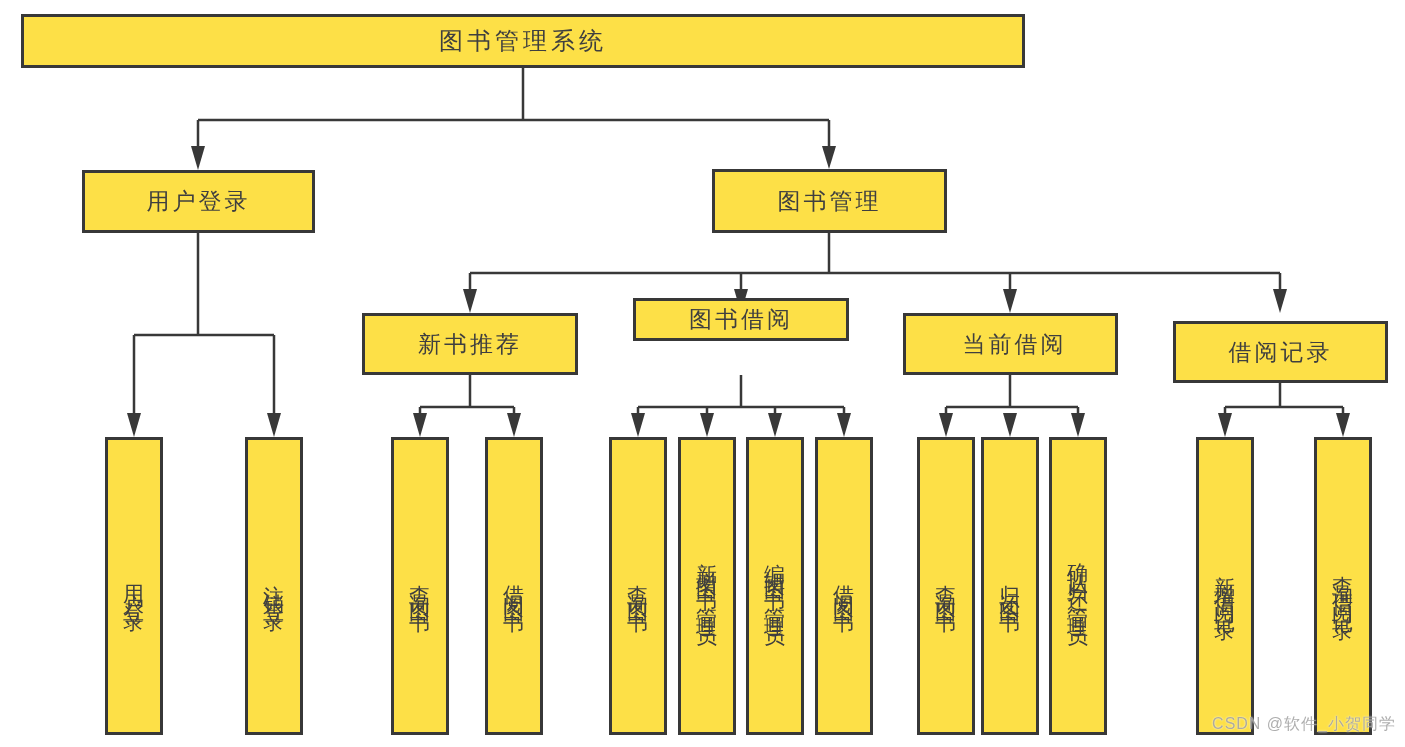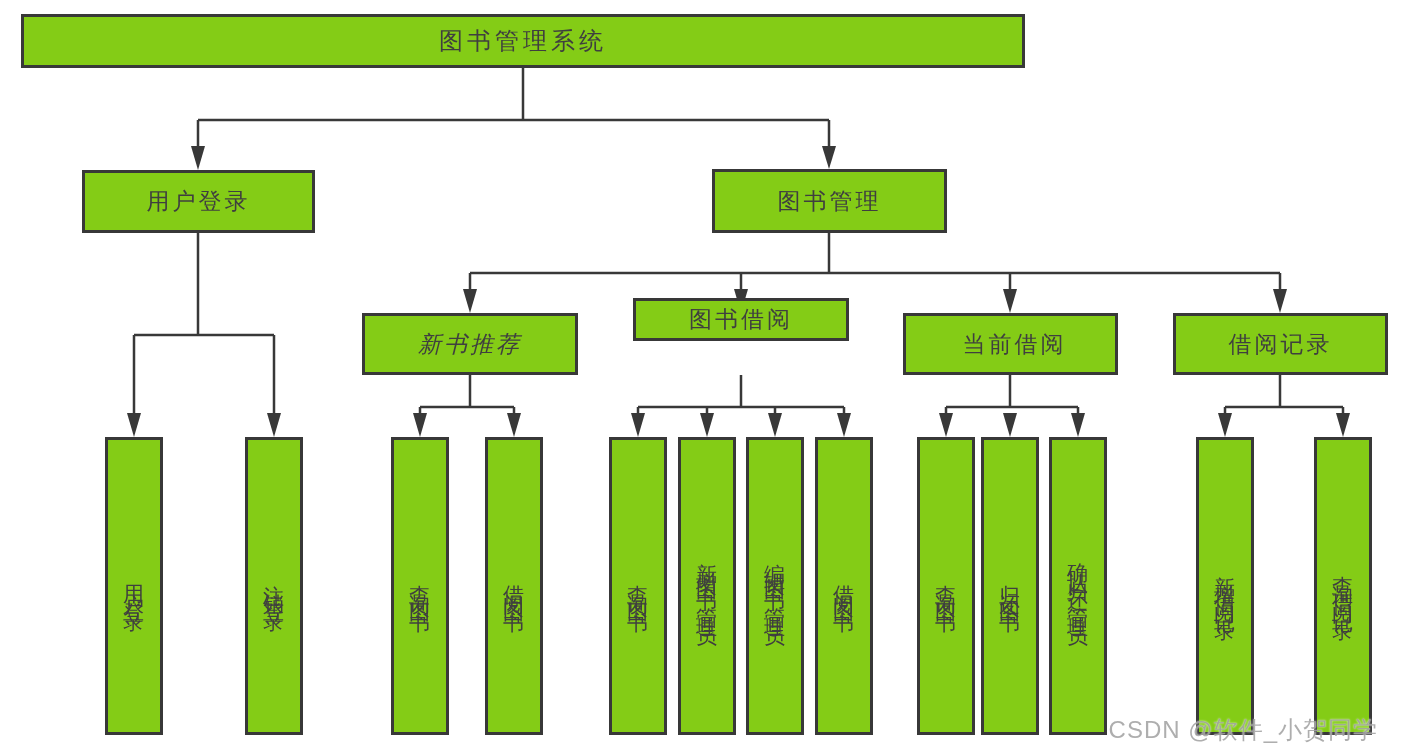--- a/index.html
+++ b/index.html
@@ -23,44 +23,44 @@
     position: absolute;
     left: 0; top: 0;
     width: 1405px; height: 747px;
     z-index: 0;
   }
   .connector { stroke: var(--line); stroke-width: 2.5; fill: none; }
   .arrowhead { fill: var(--line); stroke: none; }
 
   .node {
     position: absolute;
-    background: #84cc16;
+    background: #fde047;
     border: 3px solid var(--line);
     color: var(--text);
     display: flex;
     align-items: center;
     justify-content: center;
     z-index: 1;
   }
   .title-node { font-size: 24px; letter-spacing: 4px; }
   .h-node    { font-size: 23px; letter-spacing: 3px; }
   .v-node {
     writing-mode: vertical-rl;
     text-orientation: mixed;
     font-size: 21px;
     letter-spacing: 9px;
     line-height: 1.1;
   }
 
   .watermark {
     position: absolute;
     top: 714px;
-    right: 27px;
+    right: 9px;
     z-index: 2;
-    font-size: 24px;
+    font-size: 16px;
     letter-spacing: 1px;
     color: var(--watermark);
     opacity: 0.9;
     text-shadow: 0 0 2px #ffffff;
     white-space: nowrap;
   }
 </style>
 </head>
 <body>
 
@@ -114,24 +114,24 @@
       <polygon class="arrowhead" points="1218,413 1232,413 1225,437"></polygon>
       <polygon class="arrowhead" points="1336,413 1350,413 1343,437"></polygon>
     </g>
   </svg>
 
   <div class="node title-node" style="left:21px; top:14px; width:1004px; height:54px;">图书管理系统</div>
 
   <div class="node h-node" style="left:82px; top:170px; width:233px; height:63px;">用户登录</div>
   <div class="node h-node" style="left:712px; top:169px; width:235px; height:64px;text-align:right;">图书管理</div>
 
-  <div class="node h-node" style="left:362px; top:313px; width:216px; height:62px;font-style:italic;">新书推荐</div>
+  <div class="node h-node" style="left:362px; top:313px; width:216px; height:62px;">新书推荐</div>
   <div class="node h-node" style="left:633px; top:298px; width:216px; height:43px;">图书借阅</div>
   <div class="node h-node" style="left:903px; top:313px; width:215px; height:62px;padding-left:8px;">当前借阅</div>
-  <div class="node h-node" style="left:1173px; top:313px; width:215px; height:62px;">借阅记录</div>
+  <div class="node h-node" style="left:1173px; top:321px; width:215px; height:62px;">借阅记录</div>
 
   <div class="node v-node" style="left:105px; top:437px; width:58px; height:298px;">用户登录</div>
   <div class="node v-node" style="left:245px; top:437px; width:58px; height:298px;">注销登录</div>
 
   <div class="node v-node" style="left:391px; top:437px; width:58px; height:298px;">查询图书</div>
   <div class="node v-node" style="left:485px; top:437px; width:58px; height:298px;">借阅图书</div>
 
   <div class="node v-node" style="left:609px; top:437px; width:58px; height:298px;">查询图书</div>
   <div class="node v-node" style="left:678px; top:437px; width:58px; height:298px;">新增图书（管理员）</div>
   <div class="node v-node" style="left:746px; top:437px; width:58px; height:298px;">编辑图书（管理员）</div>

